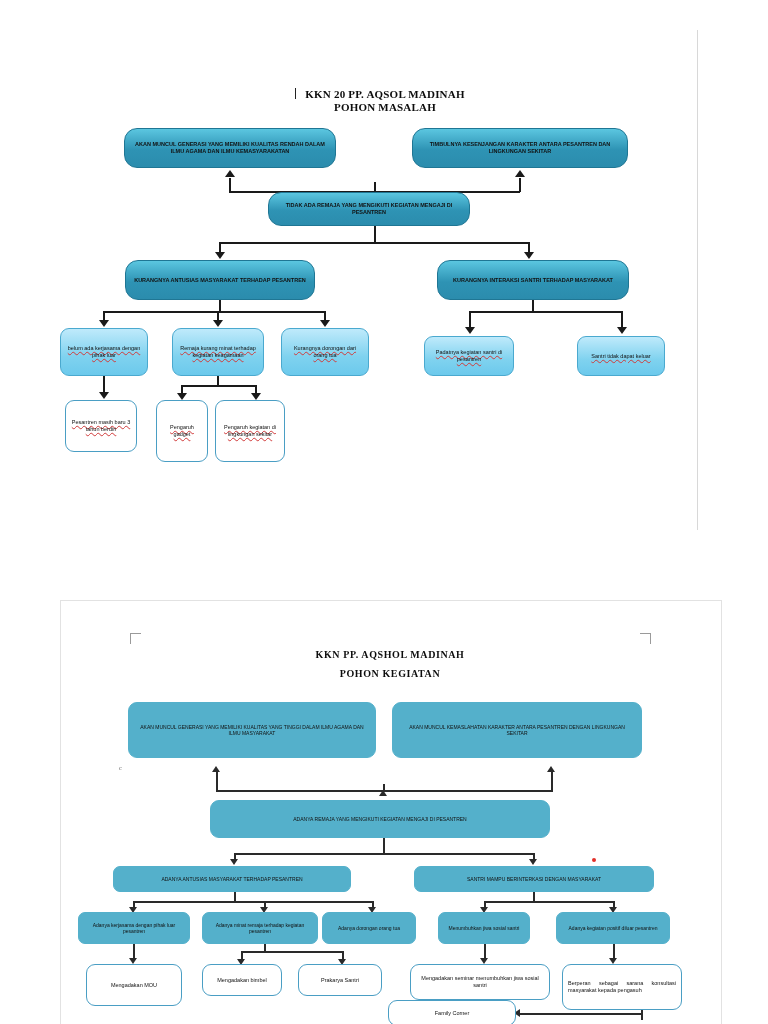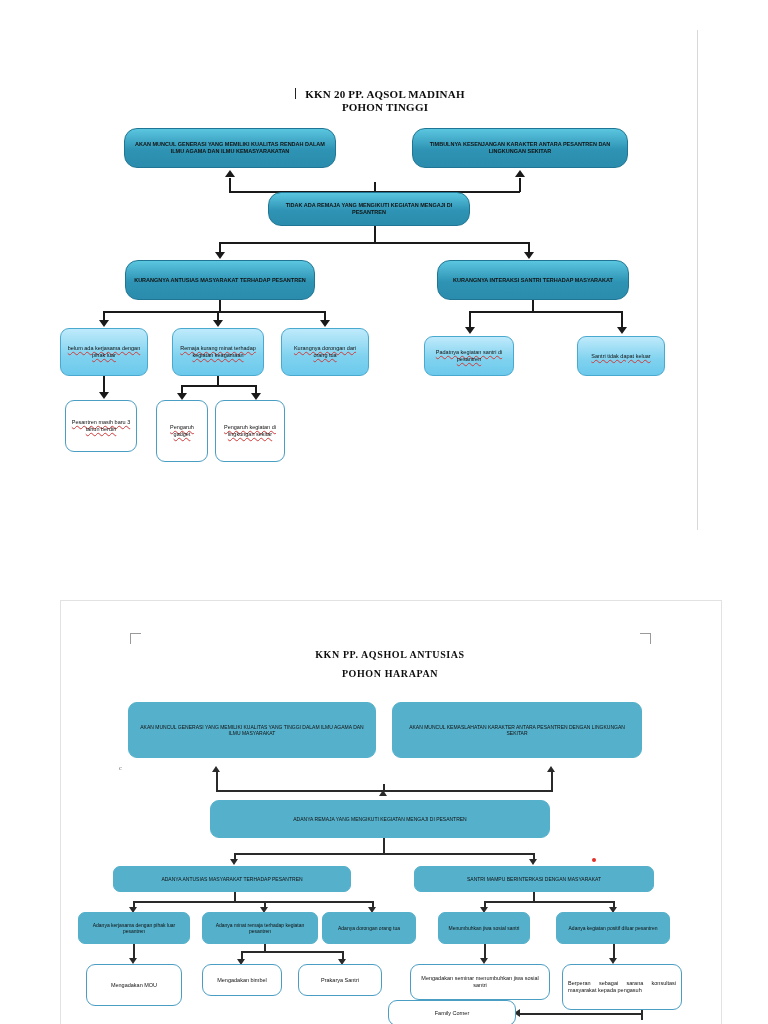--- a/index.html
+++ b/index.html
@@ -72,21 +72,21 @@
 </style>
 </head>
 <body>
 
 <div class="sheet" id="sheet1">
   <div class="edge"></div>
 </div>
 
 <div class="cursor-bar"></div>
 <div class="doc-title" id="t1a">KKN 20 PP. AQSOL MADINAH</div>
-<div class="doc-title" id="t1b">POHON TINGGI</div>
+<div class="doc-title" id="t1b">POHON MASALAH</div>
 
 <div class="node fill-dark r12 f55" style="left:124px;top:128px;width:212px;height:40px;">
   <span>AKAN MUNCUL GENERASI YANG MEMILIKI KUALITAS RENDAH DALAM ILMU AGAMA DAN ILMU KEMASYARAKATAN</span>
 </div>
 <div class="node fill-dark r12 f55" style="left:412px;top:128px;width:216px;height:40px;">
   <span>TIMBULNYA KESENJANGAN KARAKTER ANTARA PESANTREN DAN LINGKUNGAN SEKITAR</span>
 </div>
 
 <div class="ln lnv" style="left:229px;top:178px;height:14px;"></div>
 <div class="arw up" style="left:225px;top:170px;"></div>
@@ -163,22 +163,22 @@
   <span class="u">Pengaruh gadget</span>
 </div>
 <div class="node fill-white r8 f55" style="left:215px;top:400px;width:70px;height:62px;">
   <span class="u">Pengaruh kegiatan di lingkungan sekitar</span>
 </div>
 
 <div class="sheet" id="sheet2"></div>
 <div class="cmark tl" style="left:130px;top:633px;"></div>
 <div class="cmark tr" style="left:640px;top:633px;"></div>
 
-<div class="doc-title" id="t2a">KKN PP. AQSHOL ANTUSIAS</div>
-<div class="doc-title" id="t2b">POHON HARAPAN</div>
+<div class="doc-title" id="t2a">KKN PP. AQSHOL MADINAH</div>
+<div class="doc-title" id="t2b">POHON KEGIATAN</div>
 <div class="stray-c">c</div>
 <div class="red-dot"></div>
 
 <div class="node fill-flat r8 f5" style="left:128px;top:702px;width:248px;height:56px;">
   <span>AKAN MUNCUL GENERASI YANG MEMILIKI KUALITAS YANG TINGGI DALAM ILMU AGAMA DAN ILMU MASYARAKAT</span>
 </div>
 <div class="node fill-flat r8 f5" style="left:392px;top:702px;width:250px;height:56px;">
   <span>AKAN MUNCUL KEMASLAHATAN KARAKTER ANTARA PESANTREN DENGAN LINGKUNGAN SEKITAR</span>
 </div>
 

